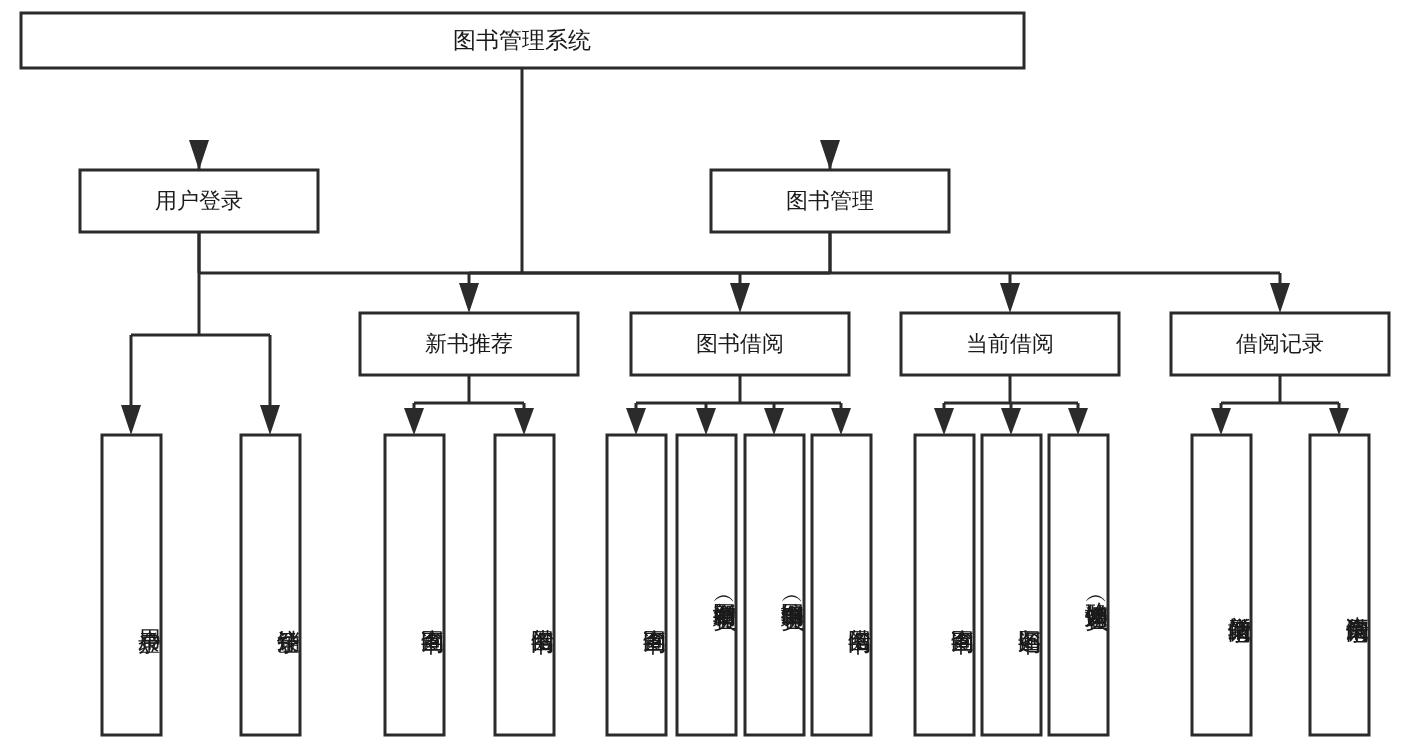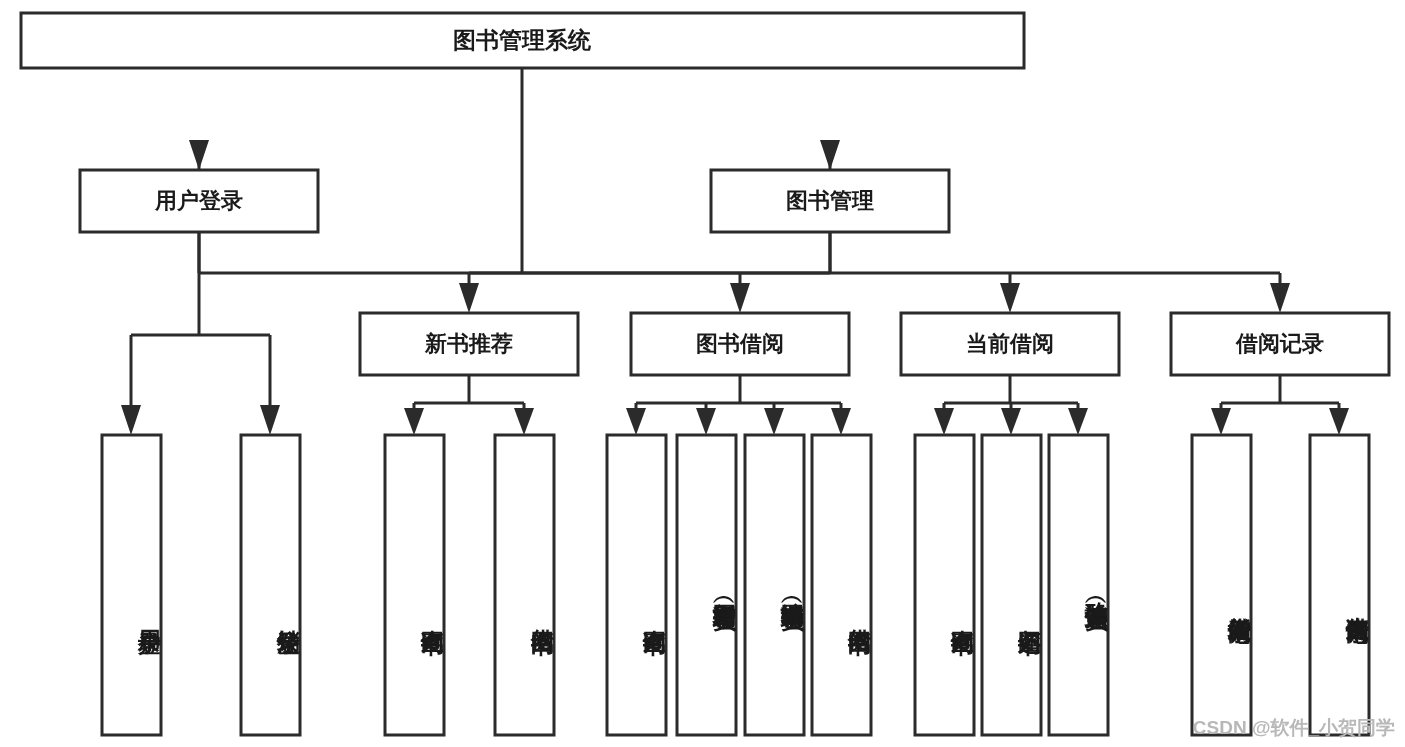--- a/index.html
+++ b/index.html
@@ -11,21 +11,20 @@
     width: 1405px;
     height: 747px;
     font-family: "Liberation Sans", "DejaVu Sans", sans-serif;
     overflow: hidden;
   }
   #diagram-root {
     position: relative;
     width: 1405px;
     height: 747px;
     background: #ffffff;
-    font-weight: bold;
   }
   svg.flow {
     position: absolute;
     left: 0;
     top: 0;
     width: 1405px;
     height: 747px;
     display: block;
   }
   .node-box {
@@ -213,15 +212,14 @@
   <div class="vlabel" style="left:745px; top:443px; width:59px; height:290px;">编辑图书（管理员）</div>
   <div class="vlabel" style="left:812px; top:493px; width:59px; height:240px;">借阅图书</div>
 
   <div class="vlabel" style="left:915px; top:493px; width:59px; height:240px;">查询图书</div>
   <div class="vlabel" style="left:982px; top:493px; width:59px; height:240px;">归还图书</div>
   <div class="vlabel" style="left:1049px; top:443px; width:59px; height:290px;">确认归还（管理员）</div>
 
   <div class="vlabel" style="left:1192px; top:468px; width:59px; height:265px;">新增借阅记录</div>
   <div class="vlabel" style="left:1310px; top:468px; width:59px; height:265px;">查询借阅记录</div>
 
-  <div class="watermark">CSDN @软件_小贺同学</div>
 
 </div>
 
 </body></html>

